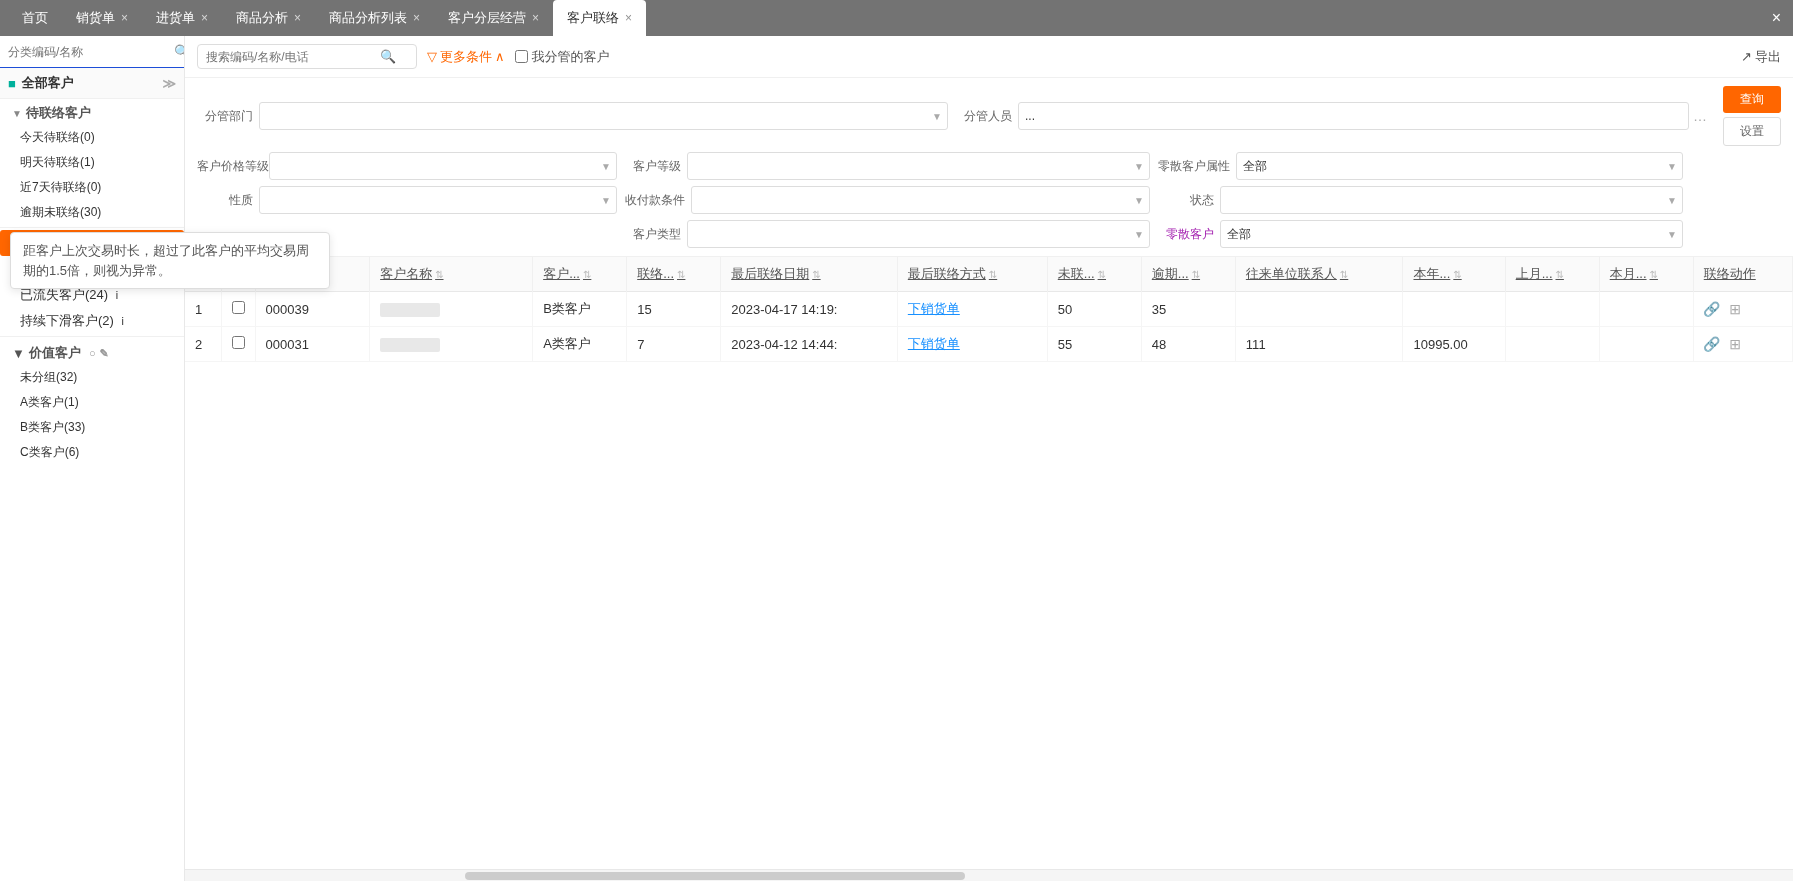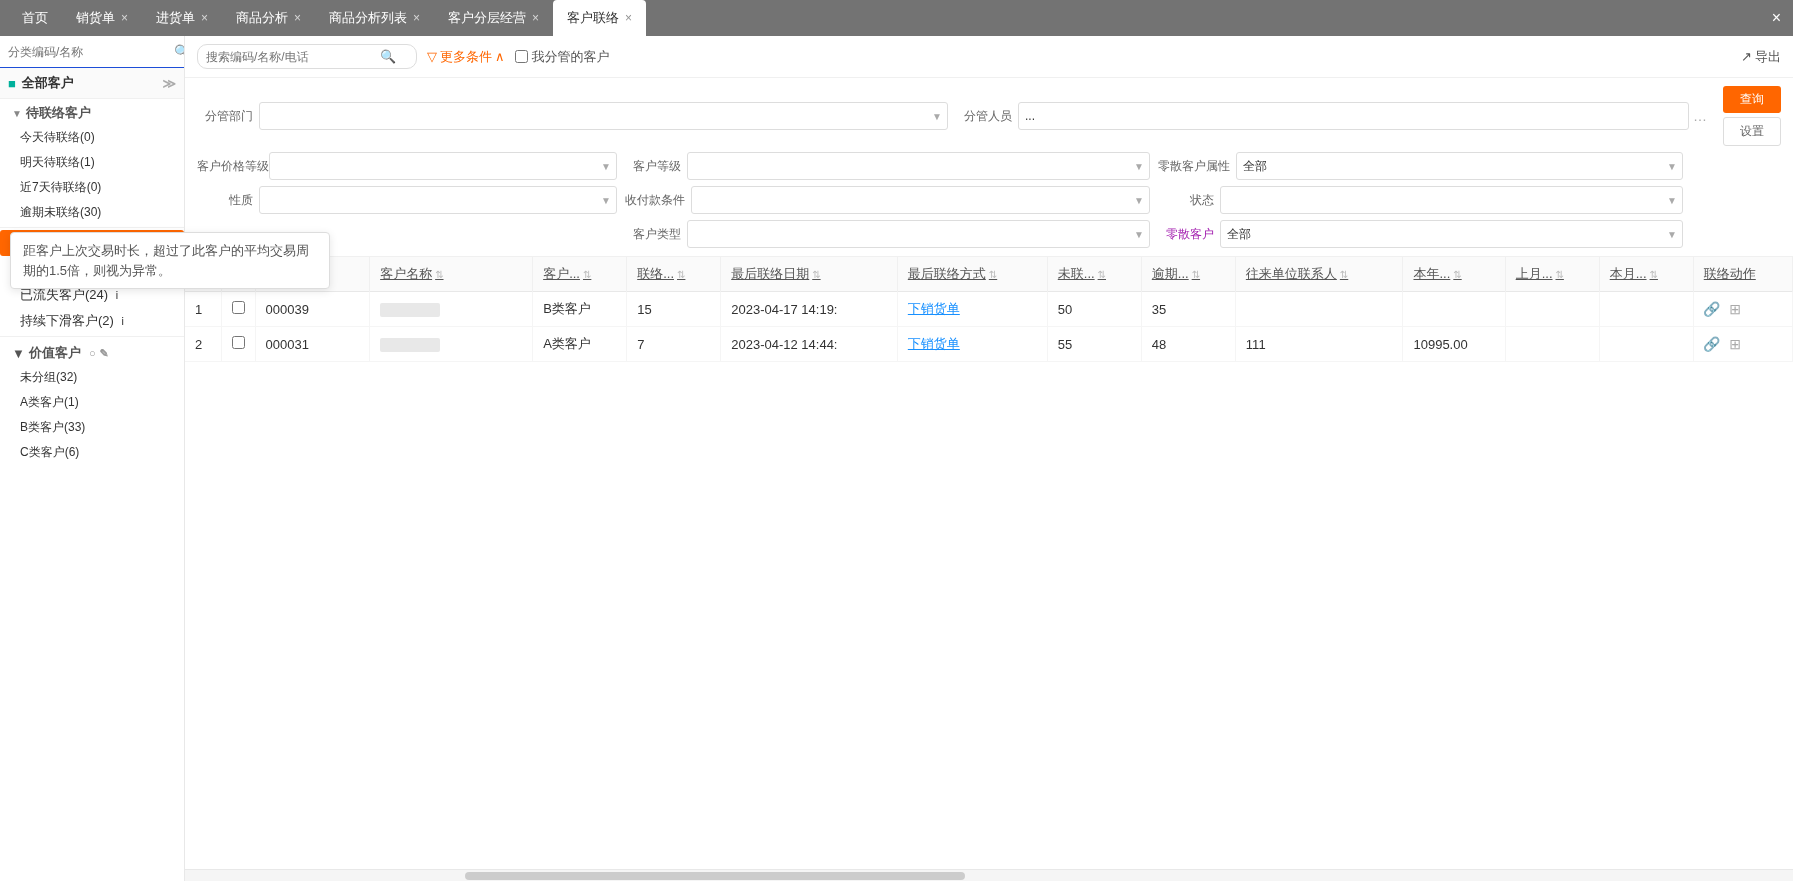--- a/index.html
+++ b/index.html
@@ -140,21 +140,21 @@
     .filter-bar {
       padding: 8px 12px;
       background: #fff;
       border-bottom: 1px solid #f0f0f0;
       display: flex;
       align-items: center;
       gap: 10px;
     }
     .filter-search-input {
       border: 1px solid #ddd;
-      border-radius: 10px;
+      border-radius: 4px;
       padding: 4px 8px;
       width: 220px;
       font-size: 12px;
       outline: none;
       display: flex;
       align-items: center;
       gap: 4px;
     }
     .filter-search-input input {
       border: none;

